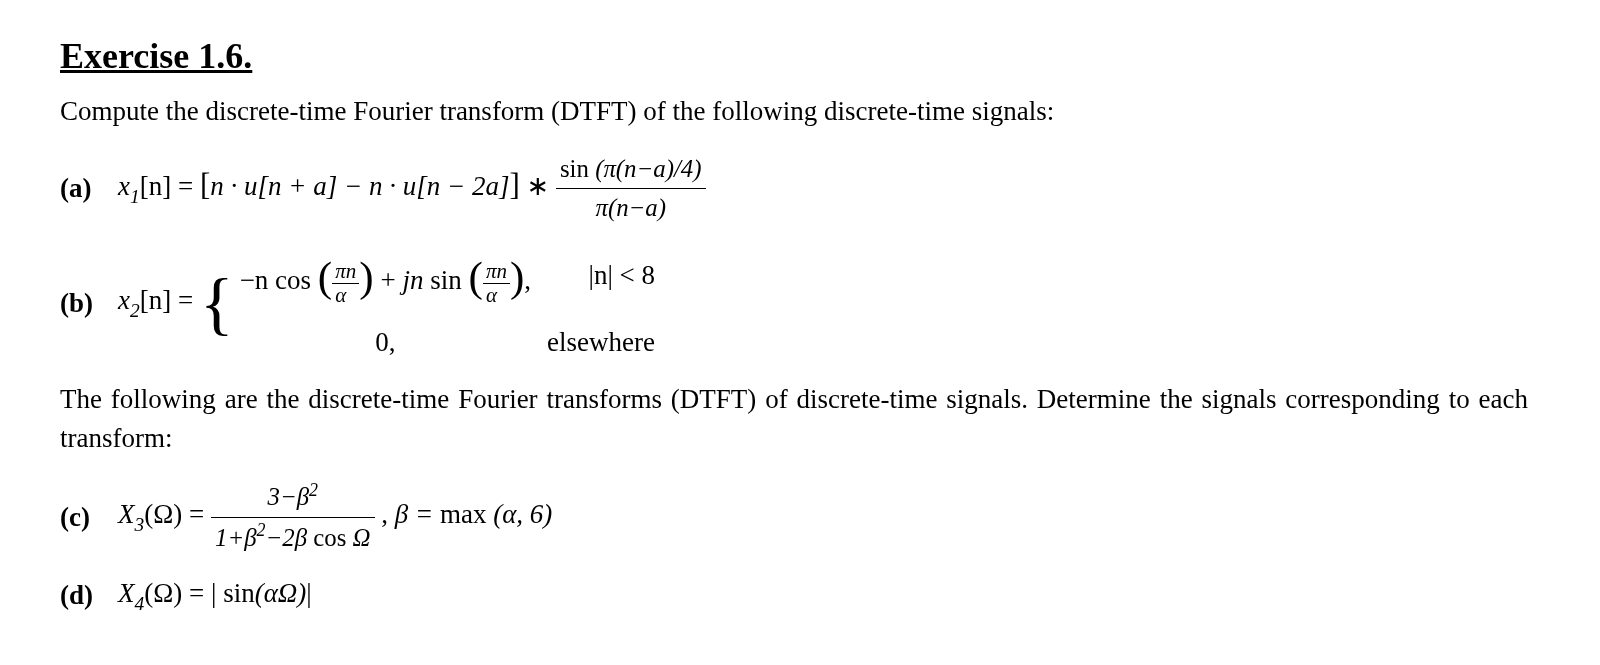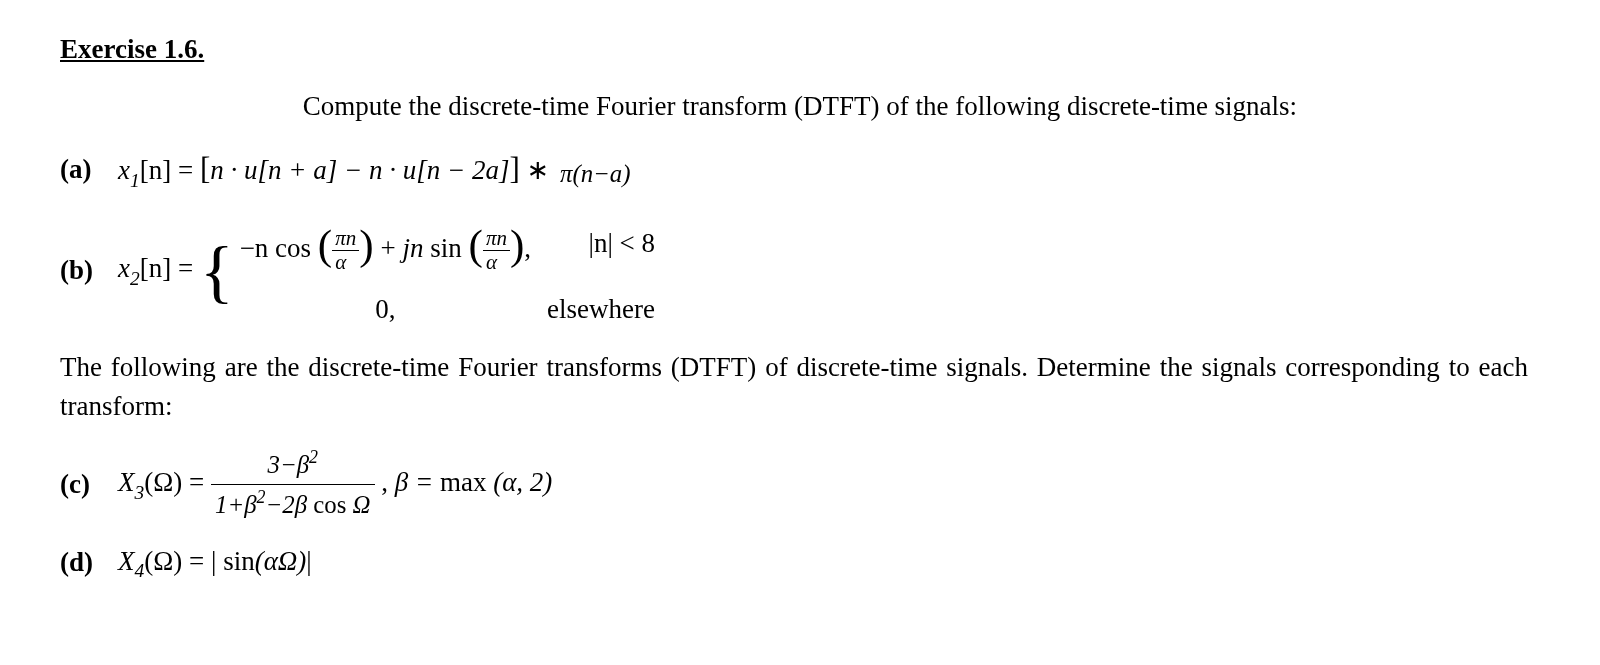--- a/index.html
+++ b/index.html
@@ -7,27 +7,26 @@
       font-size: 26px;
       color: #000;
       background: #fff;
       margin: 0;
       padding: 30px 60px;
       line-height: 1.45;
     }
     .title {
       font-weight: bold;
       text-decoration: underline;
-      margin-bottom: 18px;
-      font-size: 27px;
+      margin-bottom: 10px;
+      font-size: 36px;
     }
     .intro {
       margin-bottom: 20px;
       font-size: 27px;
-      text-align: center;
     }
     .item {
       display: flex;
       align-items: center;
       margin-bottom: 18px;
       font-size: 27px;
     }
     .label {
       font-weight: bold;
       margin-right: 22px;
@@ -128,20 +127,21 @@
 
 <div class="intro">Compute the discrete-time Fourier transform (DTFT) of the following discrete-time signals:</div>
 
 <div class="item">
   <span class="label">(a)</span>
   <span class="math">
     <span>x</span><span class="sub">1</span><span class="op">[n] = </span>
     <span class="bracket-tall">[</span><span>n · u[n + a] − n · u[n − 2a]</span><span class="bracket-tall">]</span>
     <span class="op"> ∗ </span>
     <span class="frac">
+      <span class="num"><span class="op">sin </span><span>(π(n−a)/4)</span></span>
       <span class="den">π(n−a)</span>
     </span>
   </span>
 </div>
 
 <div class="item">
   <span class="label">(b)</span>
   <span class="math">
     <span>x</span><span class="sub">2</span><span class="op">[n] = </span>
     <span class="cases">
@@ -165,21 +165,21 @@
 
 <div class="item">
   <span class="label">(c)</span>
   <span class="math">
     <span>X</span><span class="sub">3</span><span class="op">(Ω) = </span>
     <span class="frac">
       <span class="num"><span>3−β</span><span class="sup">2</span></span>
       <span class="den"><span>1+β</span><span class="sup">2</span><span>−2β </span><span class="op">cos </span><span>Ω</span></span>
     </span>
     <span class="op"> , </span>
-    <span>β = </span><span class="op">max </span><span>(α, 2)</span>
+    <span>β = </span><span class="op">max </span><span>(α, 6)</span>
   </span>
 </div>
 
 <div class="item">
   <span class="label">(d)</span>
   <span class="math">
     <span>X</span><span class="sub">4</span><span class="op">(Ω) = | </span><span class="op">sin</span><span>(αΩ)</span><span class="op">|</span>
   </span>
 </div>
 

